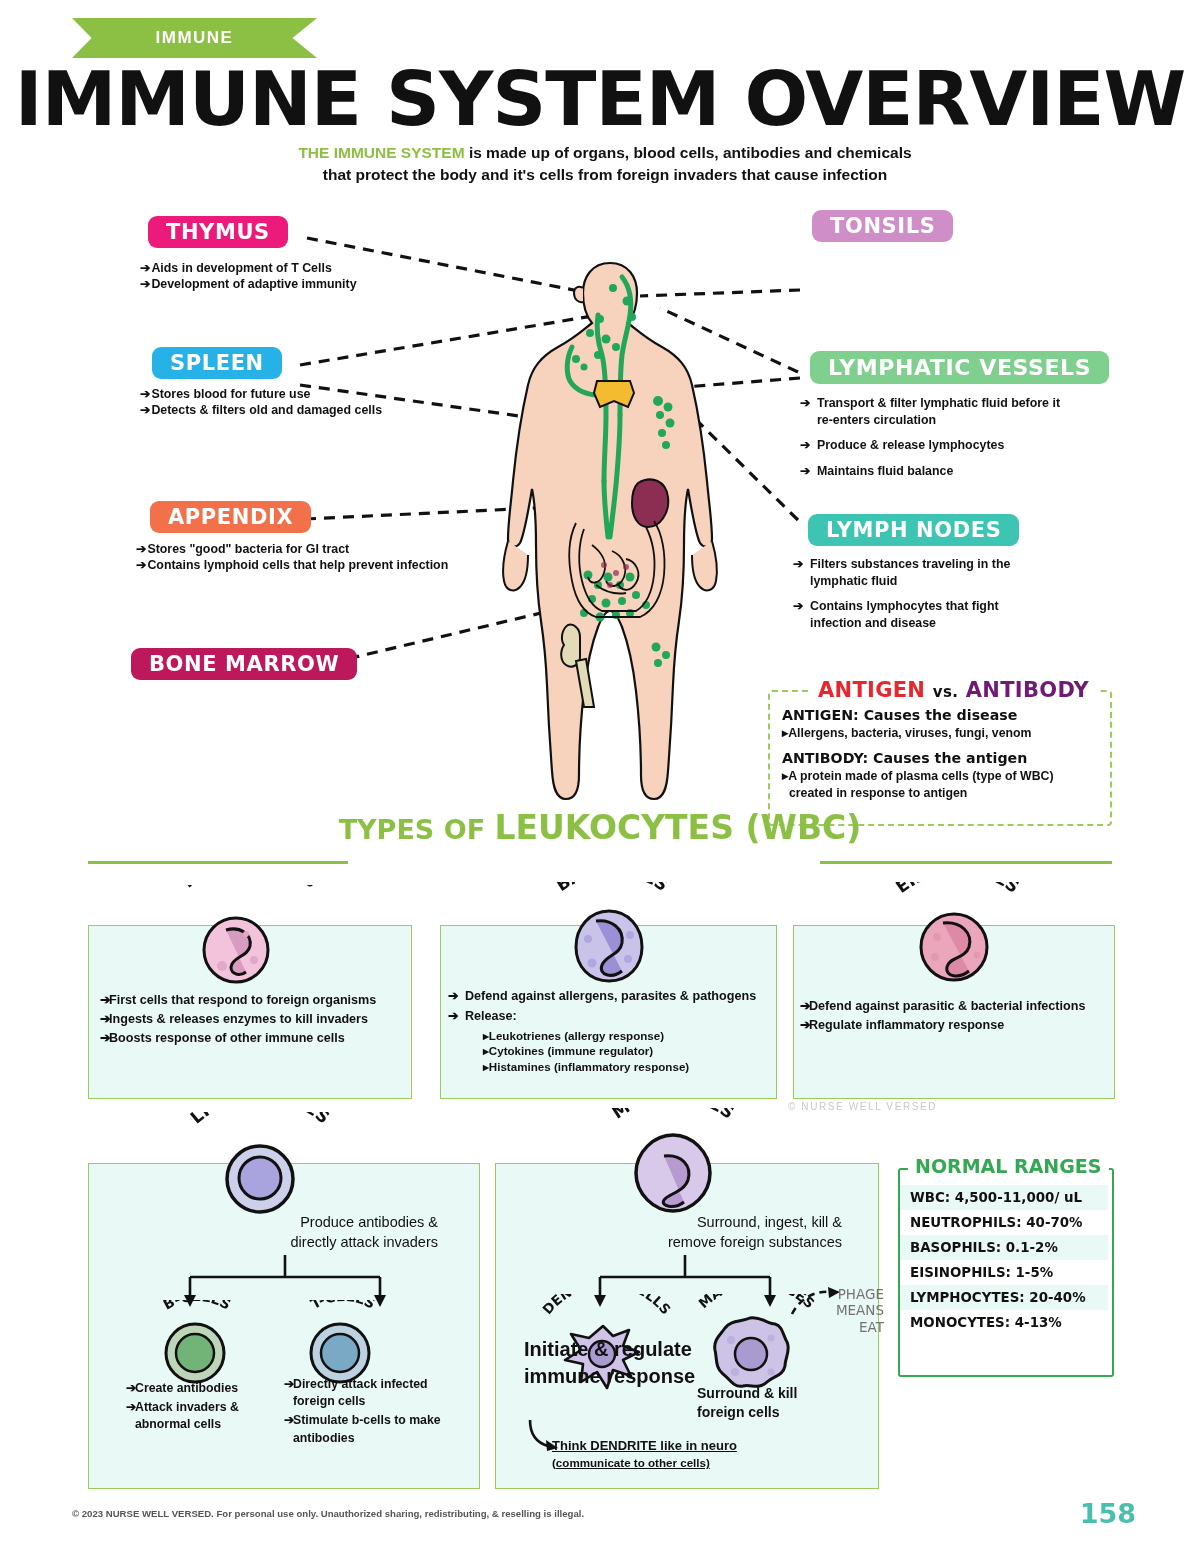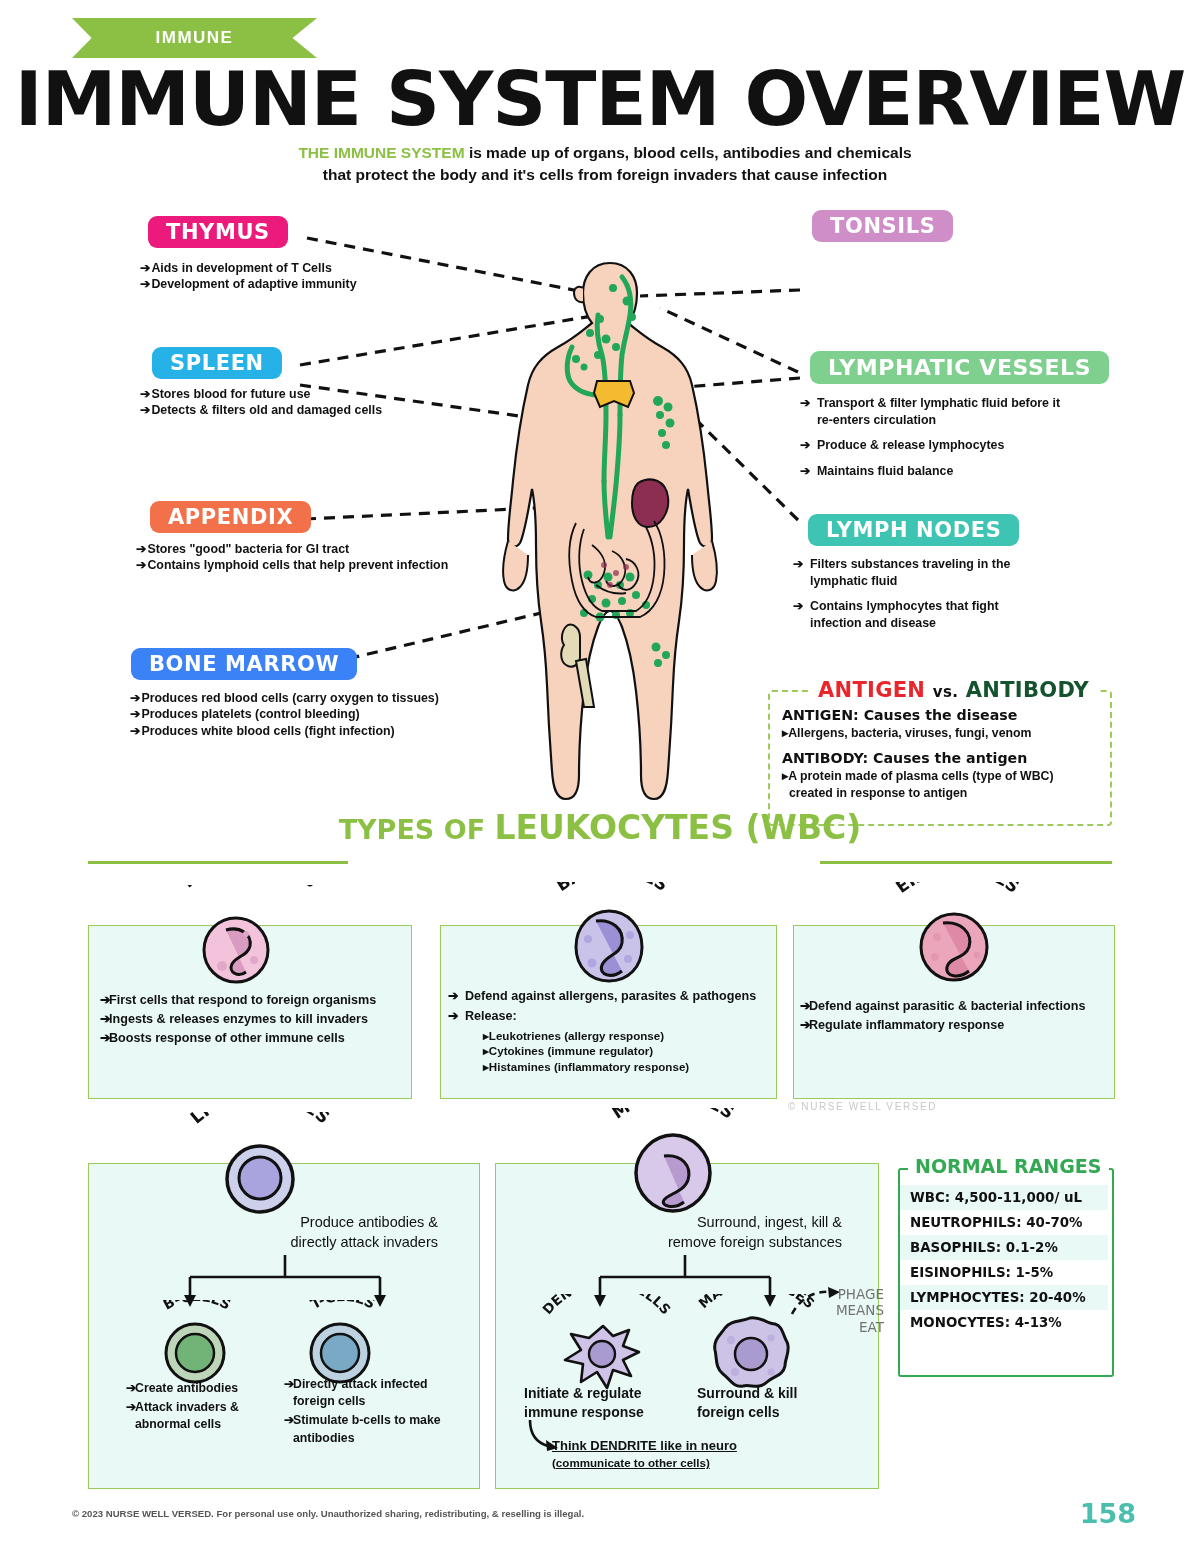--- a/index.html
+++ b/index.html
@@ -56,21 +56,21 @@
     position:absolute;left:768px;top:690px;width:340px;height:132px;
     border:2px dashed #9ccb5b;border-radius:4px;background:#fff;
   }
   .aa-title{
     position:absolute;left:810px;top:678px;background:#fff;padding:0 8px;
     font-size:21px;font-weight:bold;font-family:"DejaVu Sans",sans-serif;
     letter-spacing:.3px;white-space:nowrap;
   }
   .aa-title .ag{color:#e8262b;}
   .aa-title .vs{color:#111;font-size:15px;}
-  .aa-title .ab{color:#14532d;}
+  .aa-title .ab{color:#701a75;}
   .aa-body{position:absolute;left:782px;top:706px;width:320px;font-size:12.6px;font-weight:bold;line-height:1.35;}
   .aa-body .hd{font-size:14.2px;font-family:"DejaVu Sans",sans-serif;}
   .aa-body .sub{font-size:12.3px;}
   .aa-gap{height:7px;}
 
   
   .sec-title{
     position:absolute;left:0;top:808px;width:1200px;text-align:center;
     font-size:27px;font-weight:bold;color:#8cc044;font-family:"DejaVu Sans",sans-serif;
   }
@@ -154,27 +154,22 @@
   </div>
 
   <div class="pill" style="left:150px;top:501px;background:#f2714a;">
     <span>APPENDIX</span>
   </div>
   <div class="bullets" style="left:136px;top:541px;">
     <div><span class="arrowb">➔</span><span>Stores "good" bacteria for GI tract</span></div>
     <div><span class="arrowb">➔</span><span>Contains lymphoid cells that help prevent infection</span></div>
   </div>
 
-  <div class="pill" style="left:131px;top:648px;background:#3b82f6;">
+  <div class="pill" style="left:131px;top:648px;background:#be185d;">
     <span>BONE MARROW</span>
-  </div>
-  <div class="bullets" style="left:130px;top:690px;">
-    <div><span class="arrowb">➔</span><span>Produces red blood cells (carry oxygen to tissues)</span></div>
-    <div><span class="arrowb">➔</span><span>Produces platelets (control bleeding)</span></div>
-    <div><span class="arrowb">➔</span><span>Produces white blood cells (fight infection)</span></div>
   </div>
 
   <div class="pill" style="left:812px;top:210px;background:#cf8ec8;">
     <span>TONSILS</span>
   </div>
 
   <div class="pill" style="left:810px;top:351px;background:#7fcf8f;font-size:22px;">
     <span>LYMPHATIC VESSELS</span>
   </div>
   <div class="rb" style="left:800px;top:395px;width:275px;">
@@ -493,21 +488,21 @@
   <svg class="celllabel" style="left:534px;top:1294px;width:145px;height:40px;" viewBox="0 0 145 40">
     <path id="arcD" d="M6 37 A 72 72 0 0 1 139 37" fill="none"></path>
     <text font-size="13.5" font-weight="bold" font-family="DejaVu Sans" fill="#111">
       <textPath href="#arcD" startOffset="50%" text-anchor="middle">DENDRITIC CELLS</textPath>
     </text>
   </svg>
   <svg style="position:absolute;left:555px;top:1312px;width:96px;height:86px;" viewBox="0 0 96 86">
     <path d="M48 14 L58 24 L74 18 L68 34 L84 40 L68 48 L76 64 L58 58 L52 76 L42 60 L26 70 L28 52 L10 48 L26 38 L16 22 L34 26 Z" fill="#cfc3e8" stroke="#111" stroke-width="2.6" stroke-linejoin="round"></path>
     <circle cx="47" cy="42" r="13" fill="#a99ad0" stroke="#111" stroke-width="2.4"></circle>
   </svg>
-  <div class="cardtext" style="left:524px;top:1384px;width:180px;font-size:14px;line-height:1.35;">
+  <div class="cardtext" style="left:524px;top:1336px;width:180px;font-size:20px;line-height:1.35;">
     <div>Initiate &amp; regulate</div>
     <div>immune response</div>
   </div>
 
   <svg class="celllabel" style="left:684px;top:1294px;width:145px;height:40px;" viewBox="0 0 145 40">
     <path id="arcMP" d="M6 37 A 72 72 0 0 1 139 37" fill="none"></path>
     <text font-size="13.5" font-weight="bold" font-family="DejaVu Sans" fill="#111">
       <textPath href="#arcMP" startOffset="50%" text-anchor="middle">MACROPHAGES</textPath>
     </text>
   </svg>

